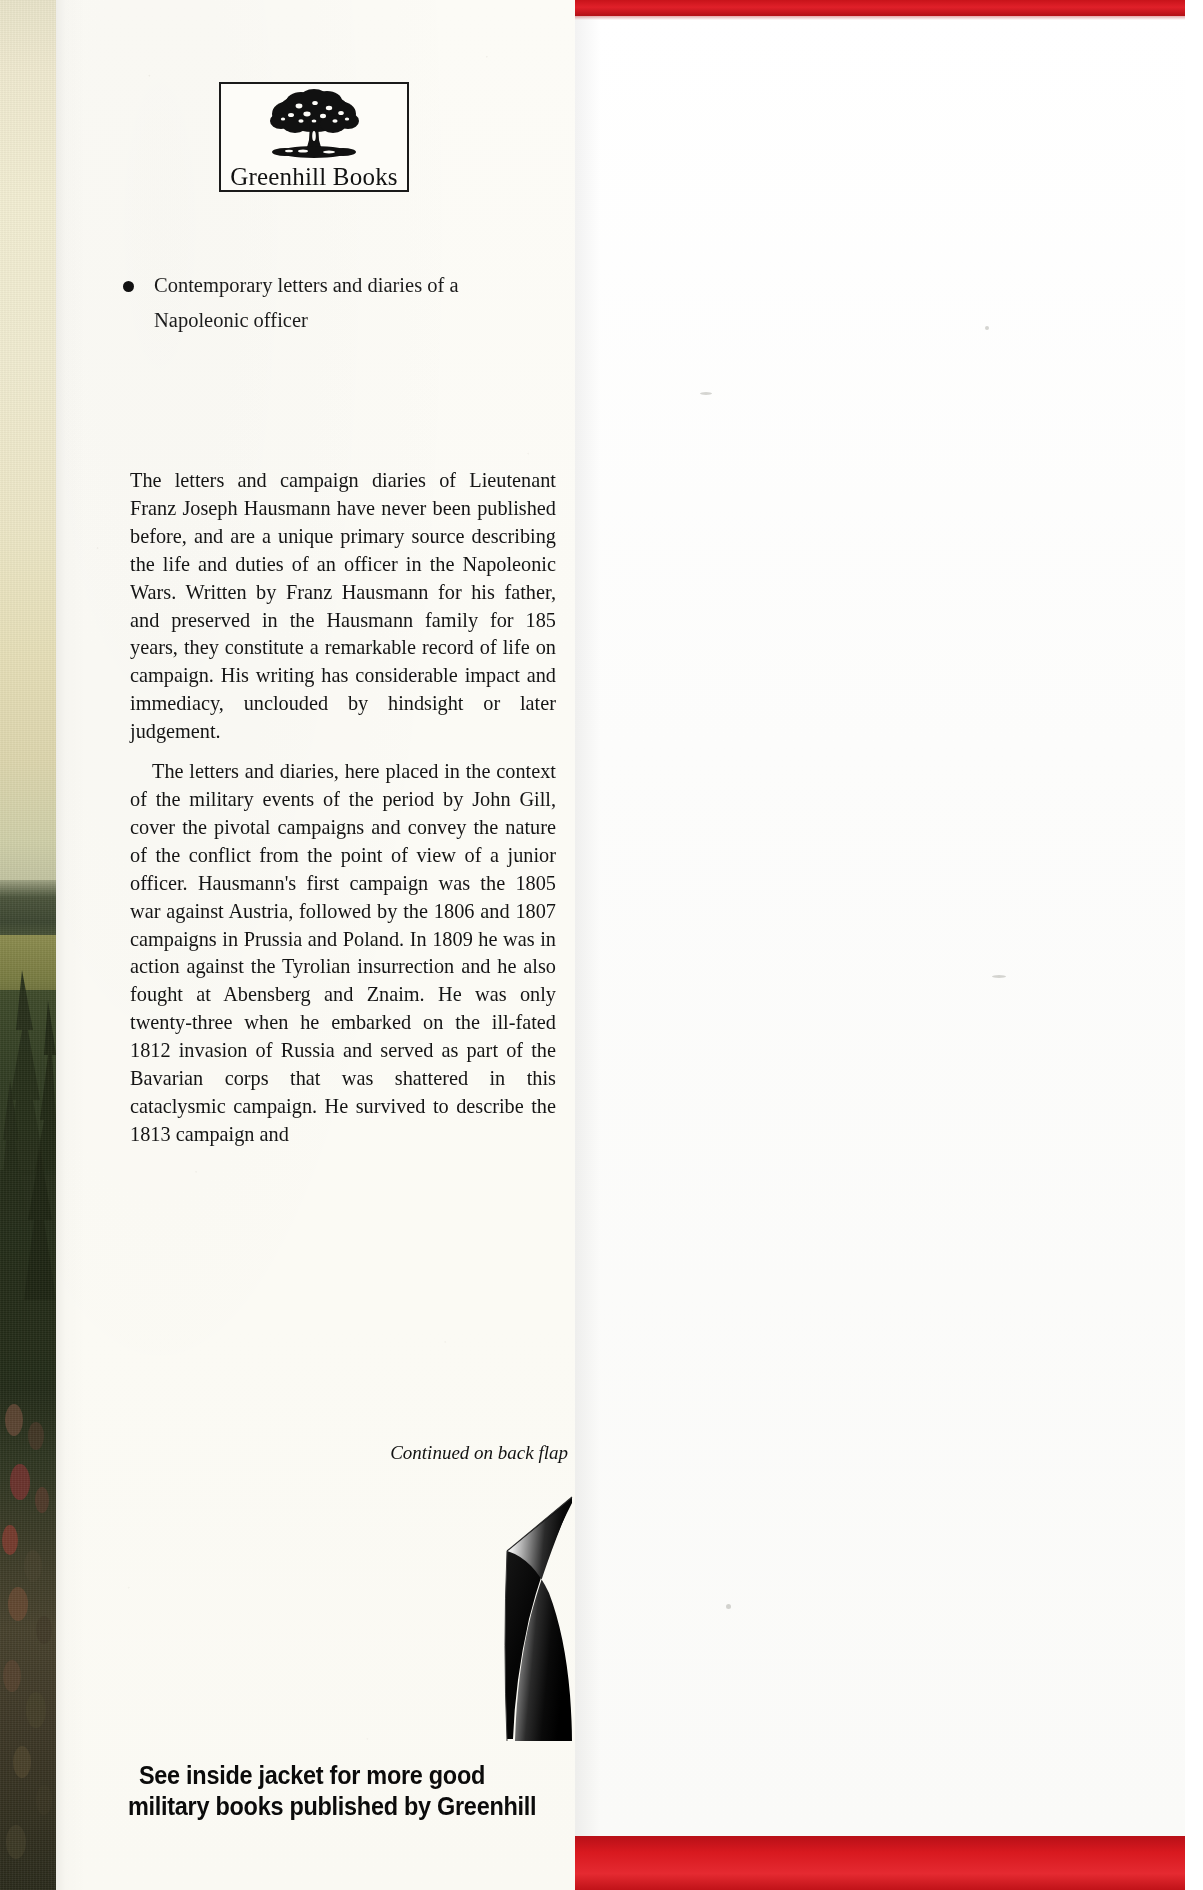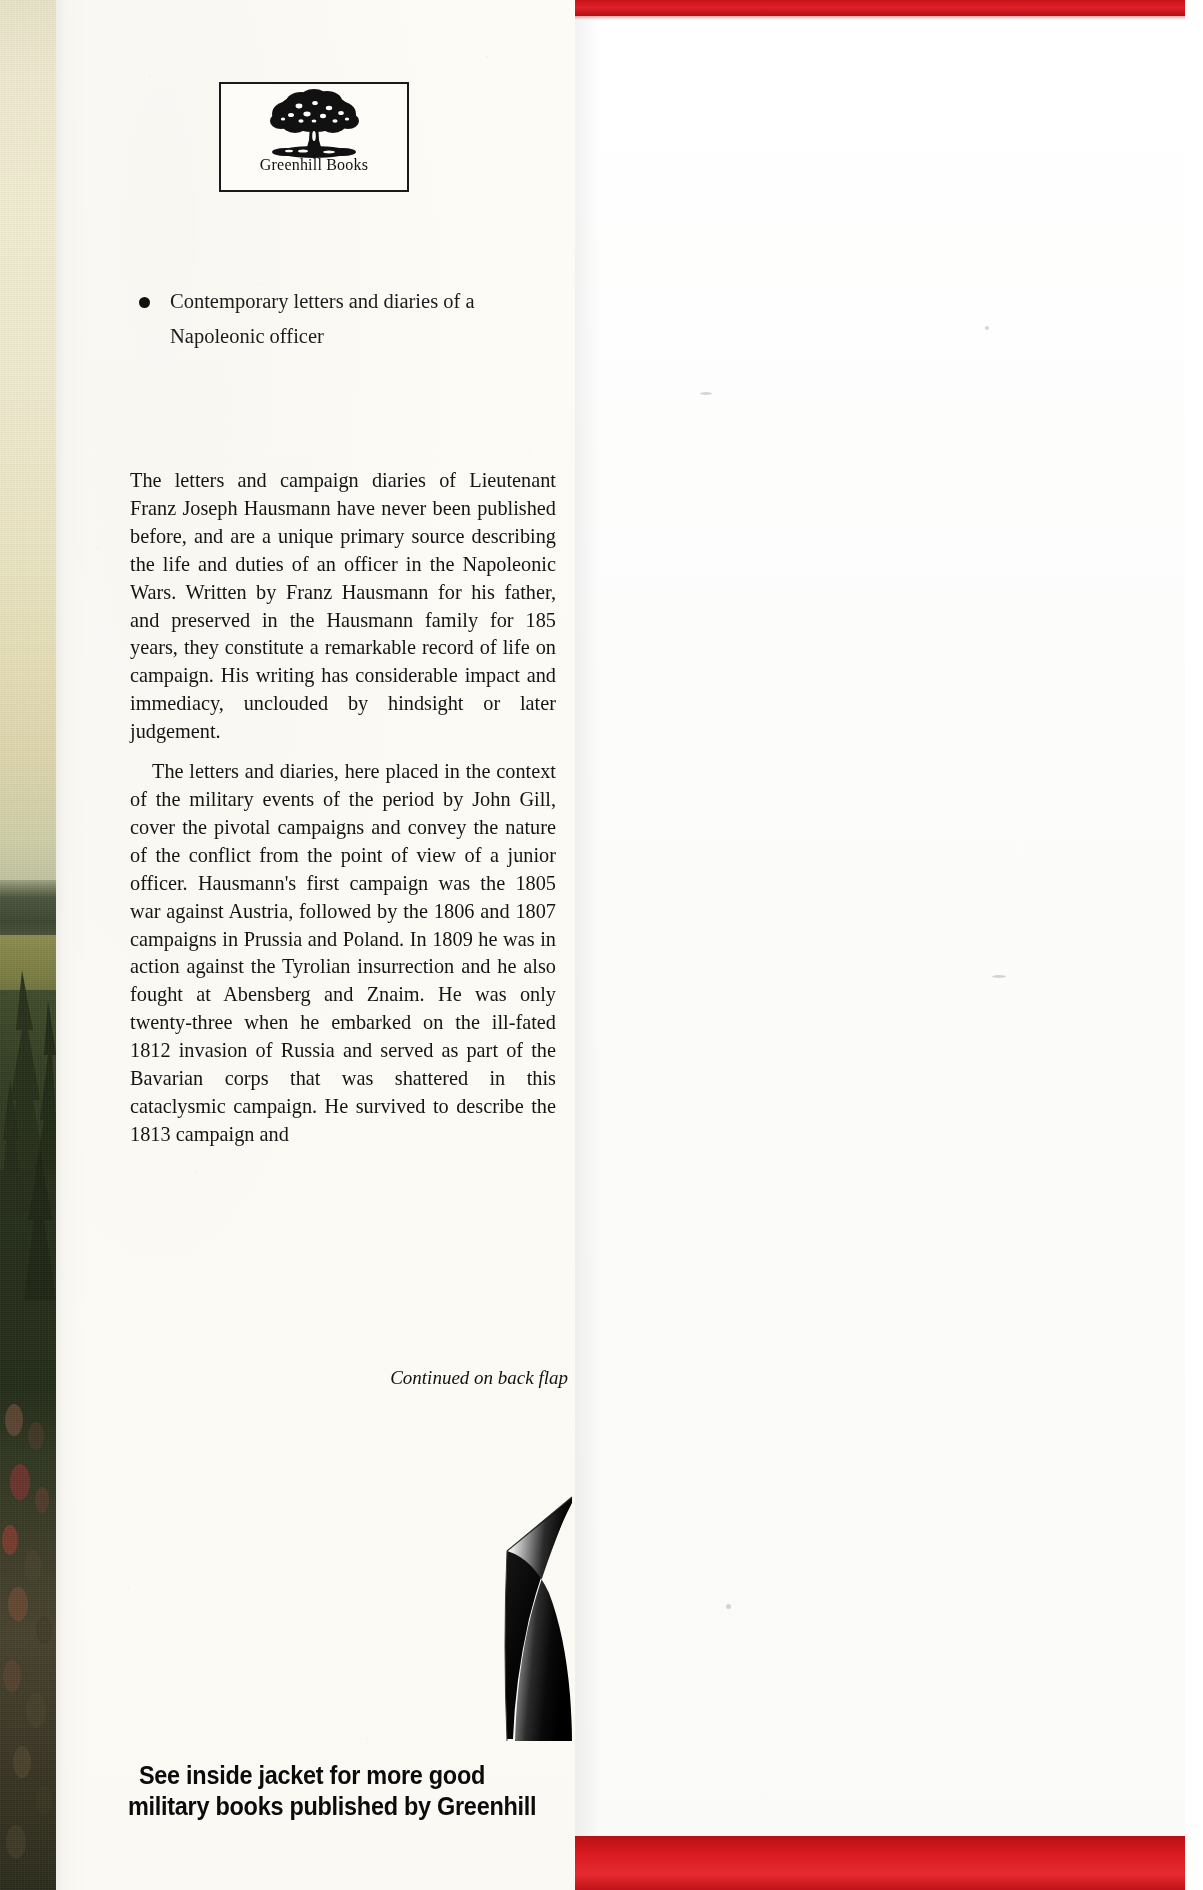--- a/index.html
+++ b/index.html
@@ -175,36 +175,36 @@
     position: absolute;
     left: 50%;
     top: 4px;
     transform: translateX(-50%);
     width: 118px;
     height: 72px;
   }
   #logo-wordmark {
     position: absolute;
     left: 0; right: 0;
-    bottom: 17px;
+    bottom: 1px;
     text-align: center;
     font-family: "Liberation Serif", serif;
-    font-size: 16px;
+    font-size: 25px;
     letter-spacing: 0.2px;
     color: #121212;
     line-height: 1;
   }
 
   
   #bullet-list {
     position: absolute;
     left: 64px; top: 268px;
     width: 420px;
     list-style: none;
-    margin: 16px;
+    margin: 0;
     padding: 0;
   }
   #bullet-list li {
     position: relative;
     padding-left: 34px;
     margin-bottom: 10px;
     font-family: "Liberation Serif", serif;
     font-size: 20.5px;
     line-height: 34.5px;
     color: #1b1b1b;
@@ -236,21 +236,21 @@
   #flap-copy p {
     margin: 12px;
     font-family: Liberation Serif, serif;
   }
   #flap-copy p.indented {
     text-indent: 22px;
   }
   #continued-note {
     position: absolute;
     left: 62px;
-    top: 1367px;
+    top: 1442px;
     width: 450px;
     text-align: right;
     font-family: "Liberation Serif", serif;
     font-style: italic;
     font-size: 19px;
     color: #121212;
   }
 
   
   #page-curl {

